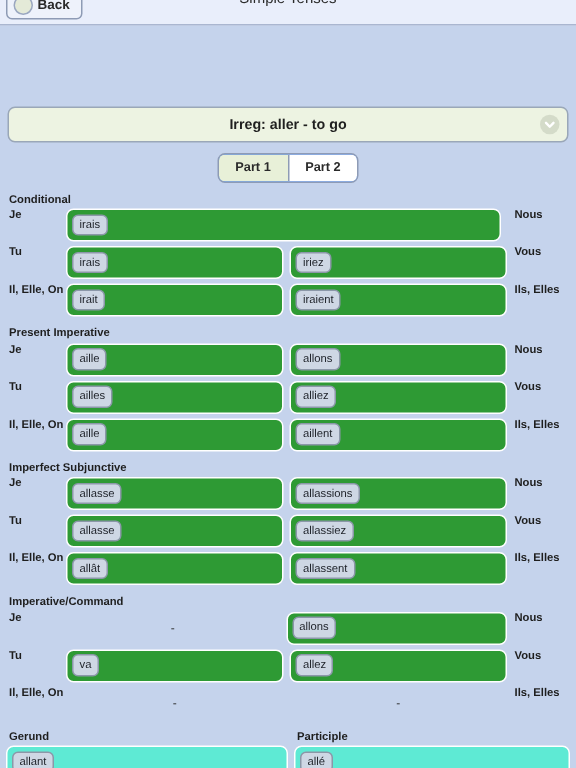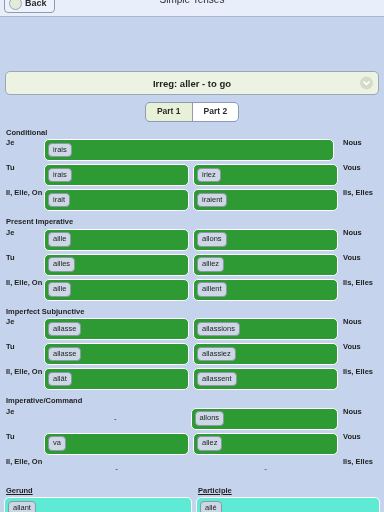--- a/index.html
+++ b/index.html
@@ -196,21 +196,21 @@
     font-size: 8px;
     color: #2a2a2a;
     line-height: 1;
   }
 
   
   .gp-titles {
     display: flex;
     margin-top: 7px;
   }
-  .gp-titles .section-title { margin-bottom: 3px; text-decoration: underline; }
+  .gp-titles .section-title { margin-bottom: 3px; }
   .gp-col-a { width: 192px; }
   .gp-col-b { flex: 1; }
   .gp-row {
     display: flex;
     height: 22px;
   }
   .gp-slot {
     height: 22px;
     background: #5eead4;
     border: 1px solid #ffffff;

